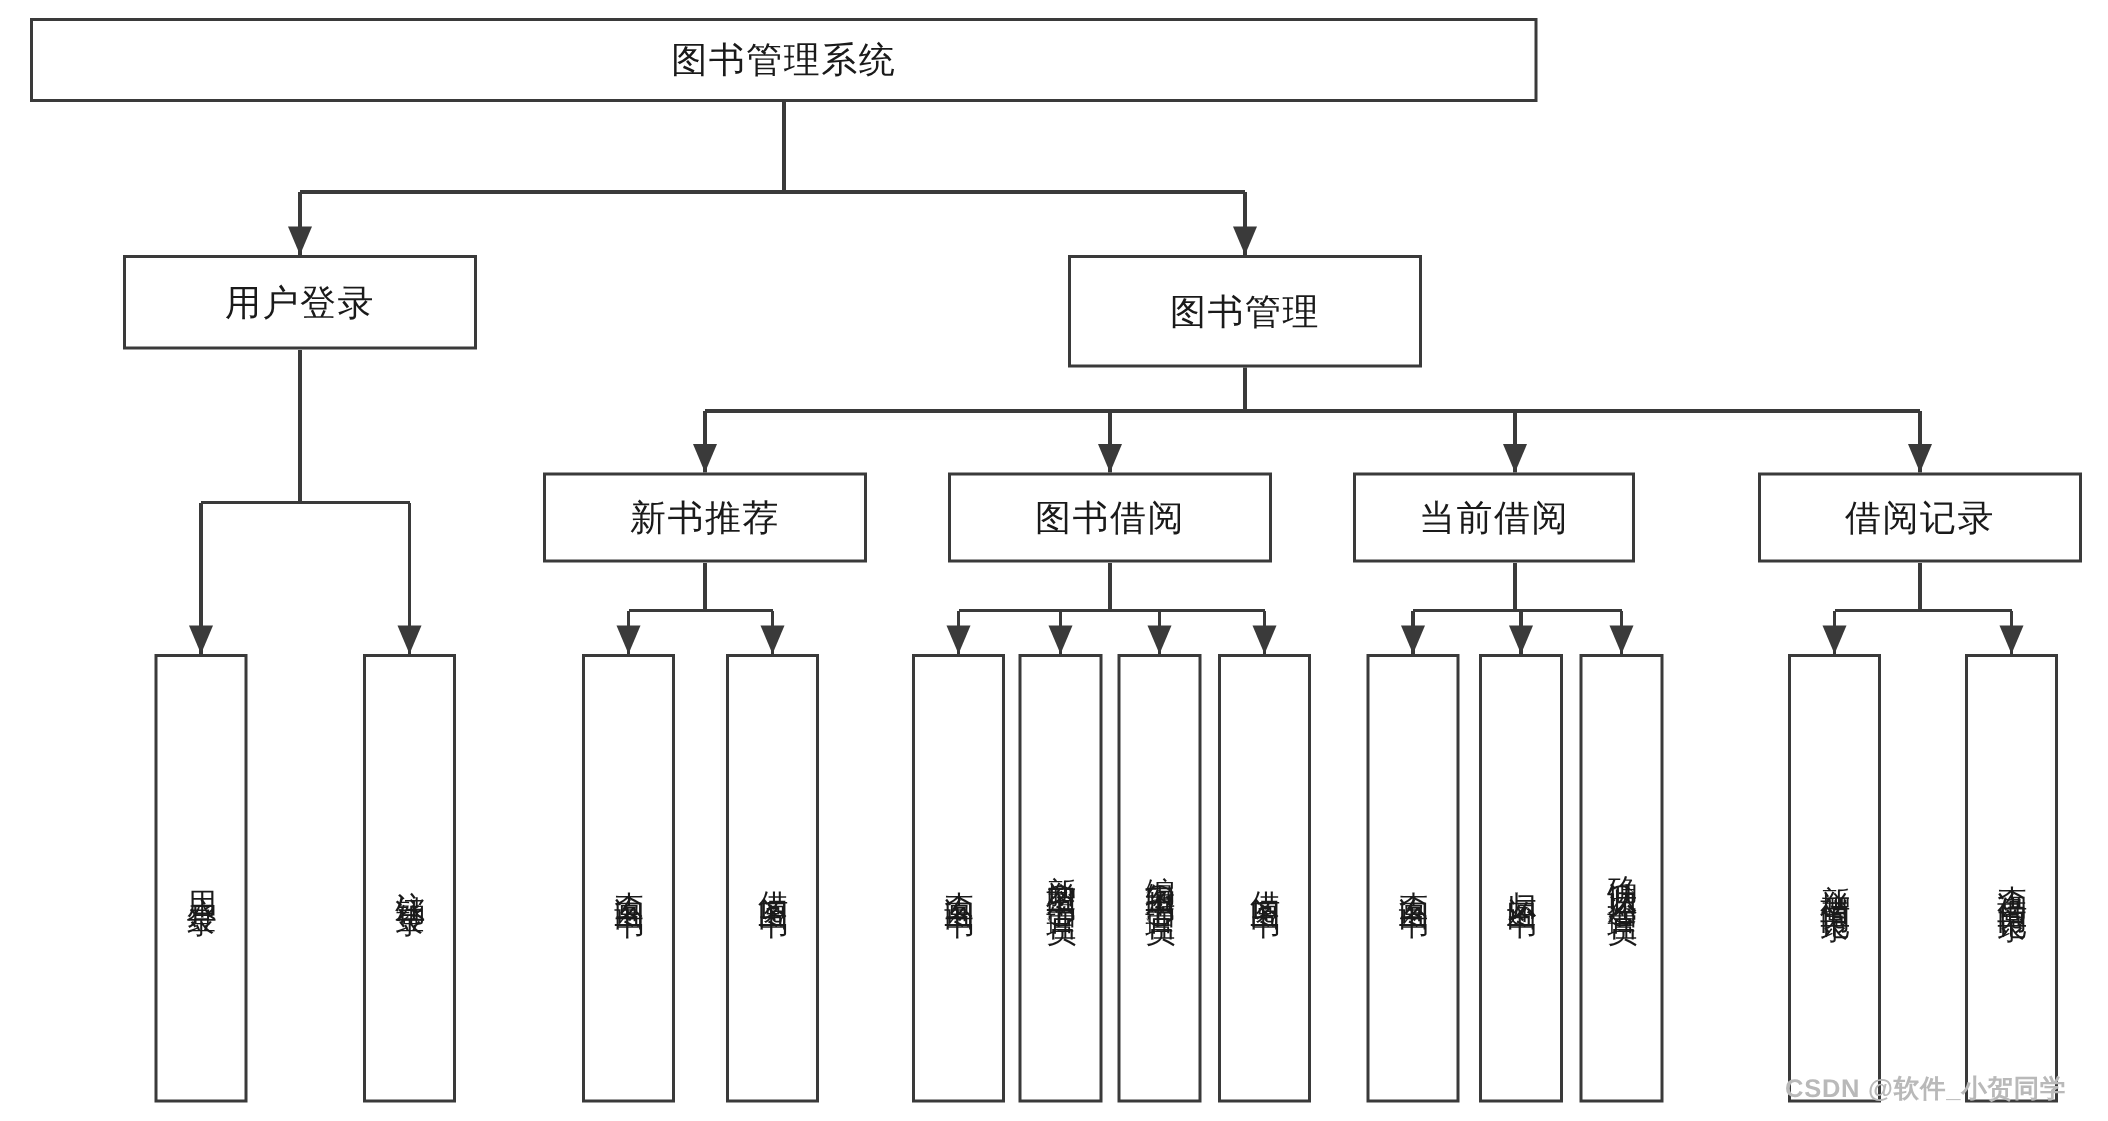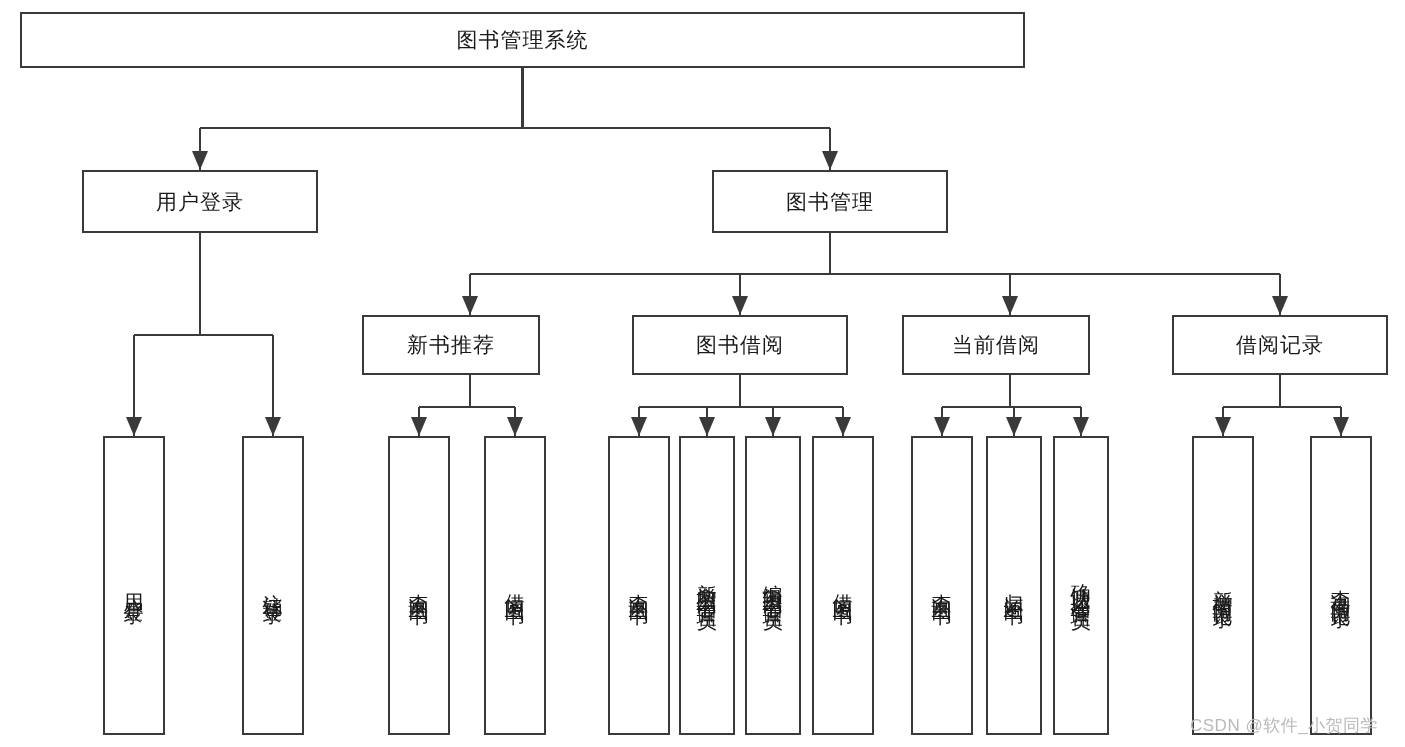--- a/index.html
+++ b/index.html
@@ -30,21 +30,21 @@
     box-sizing: border-box;
     background: #ffffff;
     border: 2px solid #3a3a3a;
     display: flex;
     align-items: center;
     justify-content: center;
     color: #1a1a1a;
     z-index: 2;
   }
   .node.horiz {
-    font-size: 21px;
+    font-size: 24px;
     letter-spacing: 1px;
   }
   .node.vert {
     font-size: 20px;
   }
   .node.vert .vlabel {
     writing-mode: vertical-rl;
     text-orientation: upright;
     letter-spacing: 4px;
     line-height: 1;
@@ -55,20 +55,21 @@
   }
   #watermark {
     position: absolute;
     left: 1190px;
     top: 714px;
     font-size: 17px;
     color: #b9b9b9;
     white-space: nowrap;
     z-index: 3;
     letter-spacing: 0.5px;
+    font-weight: bold;
   }
 </style>
 </head>
 <body>
 
 <div id="canvas">
 
   <svg id="edges" viewBox="0 0 1405 747" xmlns="http://www.w3.org/2000/svg">
       <line x1="522.5" y1="68" x2="522.5" y2="128" stroke="#3a3a3a" stroke-width="2.5" shape-rendering="crispEdges"></line>
       <line x1="200" y1="128" x2="830" y2="128" stroke="#3a3a3a" stroke-width="2.5" shape-rendering="crispEdges"></line>
@@ -124,24 +125,24 @@
       <polygon points="1333,417 1349,417 1341,436" fill="#3a3a3a"></polygon>
     </svg>
 
   <div id="nodes-layer">
       <div class="node horiz" style="left: 20px; top: 12px; width: 1005px; height: 56px;">
         <span class="hlabel">图书管理系统</span>
       </div>
       <div class="node horiz" style="left: 82px; top: 170px; width: 236px; height: 63px;">
         <span class="hlabel">用户登录</span>
       </div>
-      <div class="node horiz" style="left: 712px; top: 170px; width: 236px; height: 63px;">
+      <div class="node horiz" style="left: 712px; top: 170px; width: 236px; height: 75px;">
         <span class="hlabel">图书管理</span>
       </div>
-      <div class="node horiz" style="left: 362px; top: 315px; width: 178px; height: 60px; text-align: right;">
+      <div class="node horiz" style="left: 362px; top: 315px; width: 216px; height: 60px; text-align: right;">
         <span class="hlabel">新书推荐</span>
       </div>
       <div class="node horiz" style="left: 632px; top: 315px; width: 216px; height: 60px;">
         <span class="hlabel">图书借阅</span>
       </div>
       <div class="node horiz" style="left: 902px; top: 315px; width: 188px; height: 60px;">
         <span class="hlabel">当前借阅</span>
       </div>
       <div class="node horiz" style="left: 1172px; top: 315px; width: 216px; height: 60px; align-items: center;">
         <span class="hlabel">借阅记录</span>

